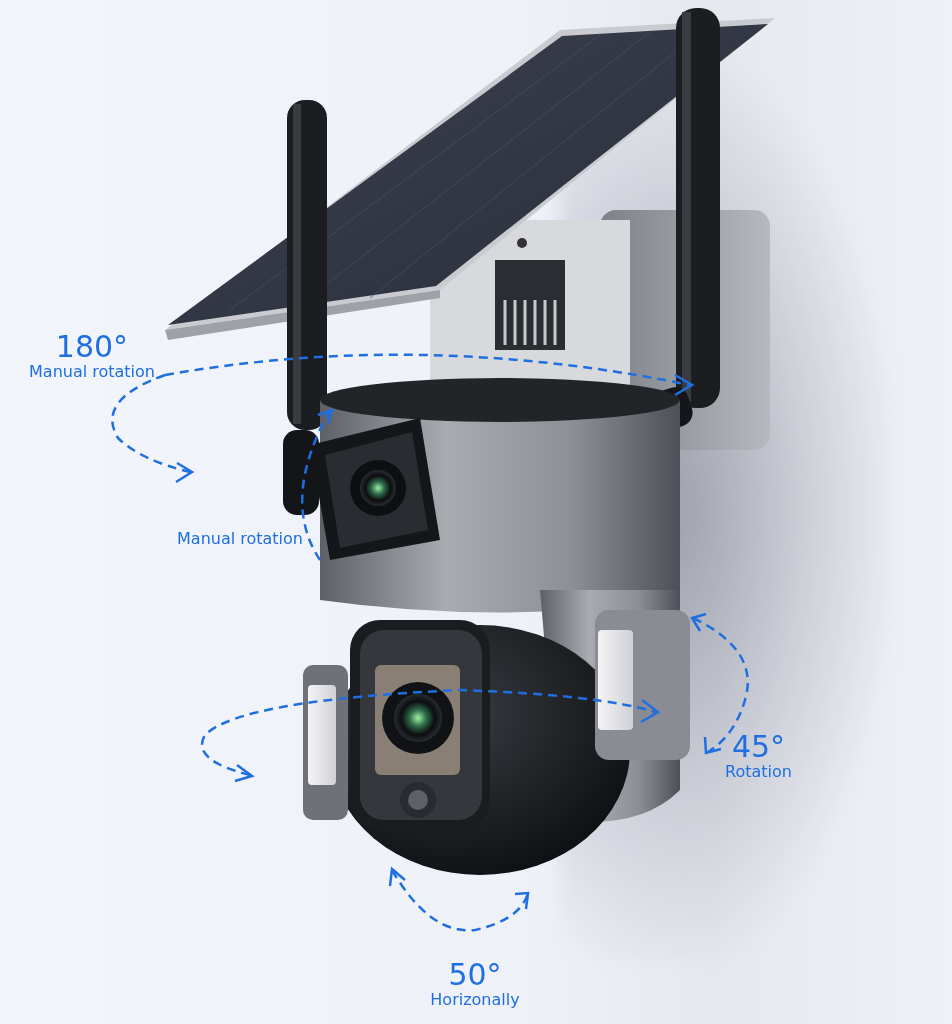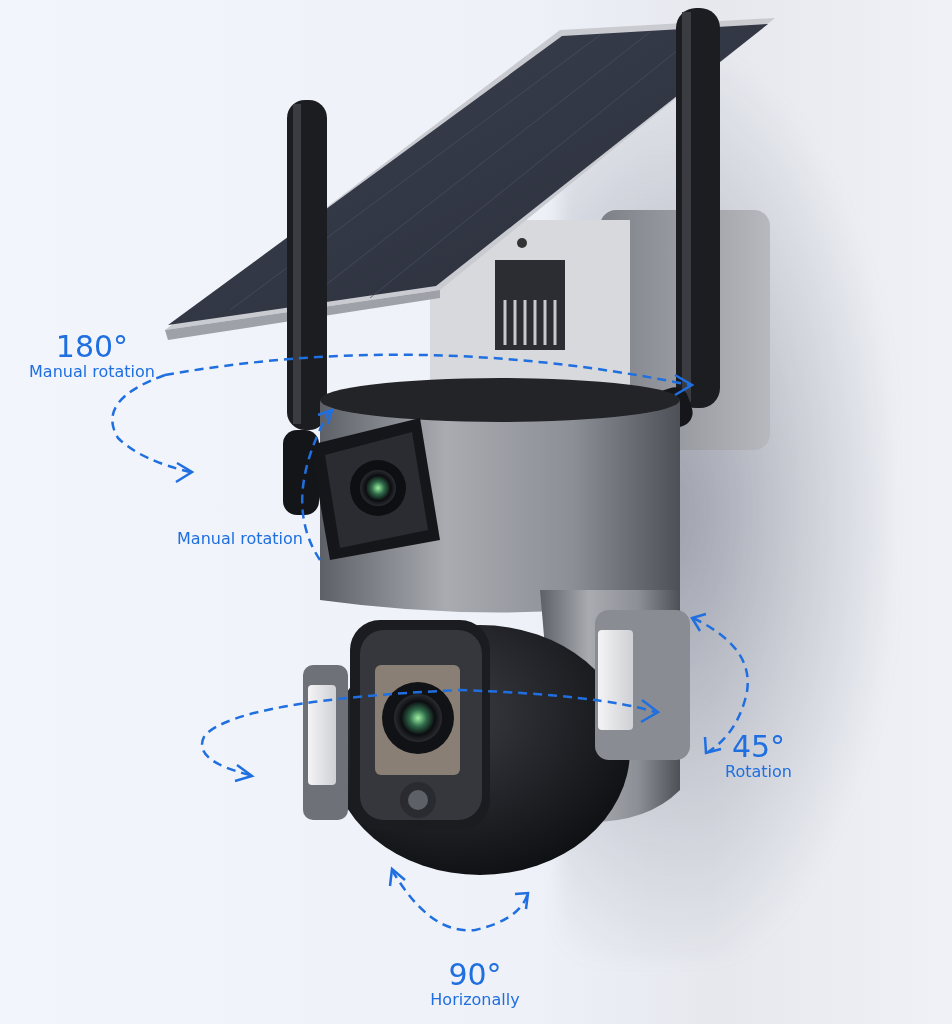--- a/index.html
+++ b/index.html
@@ -147,16 +147,16 @@
     <span class="desc">Manual rotation</span>
   </div>
 
 
   <div class="label" style="left:711px;top:682px;width:95px;margin-top:48px;">
     <span class="deg">45°</span>
     <span class="desc">Rotation</span>
   </div>
 
   <div class="label" style="left:420px;top:958px;width:110px;">
-    <span class="deg">90°</span>
+    <span class="deg">50°</span>
     <span class="desc">Horizonally</span>
   </div>
 </div>
 
 </body></html>

